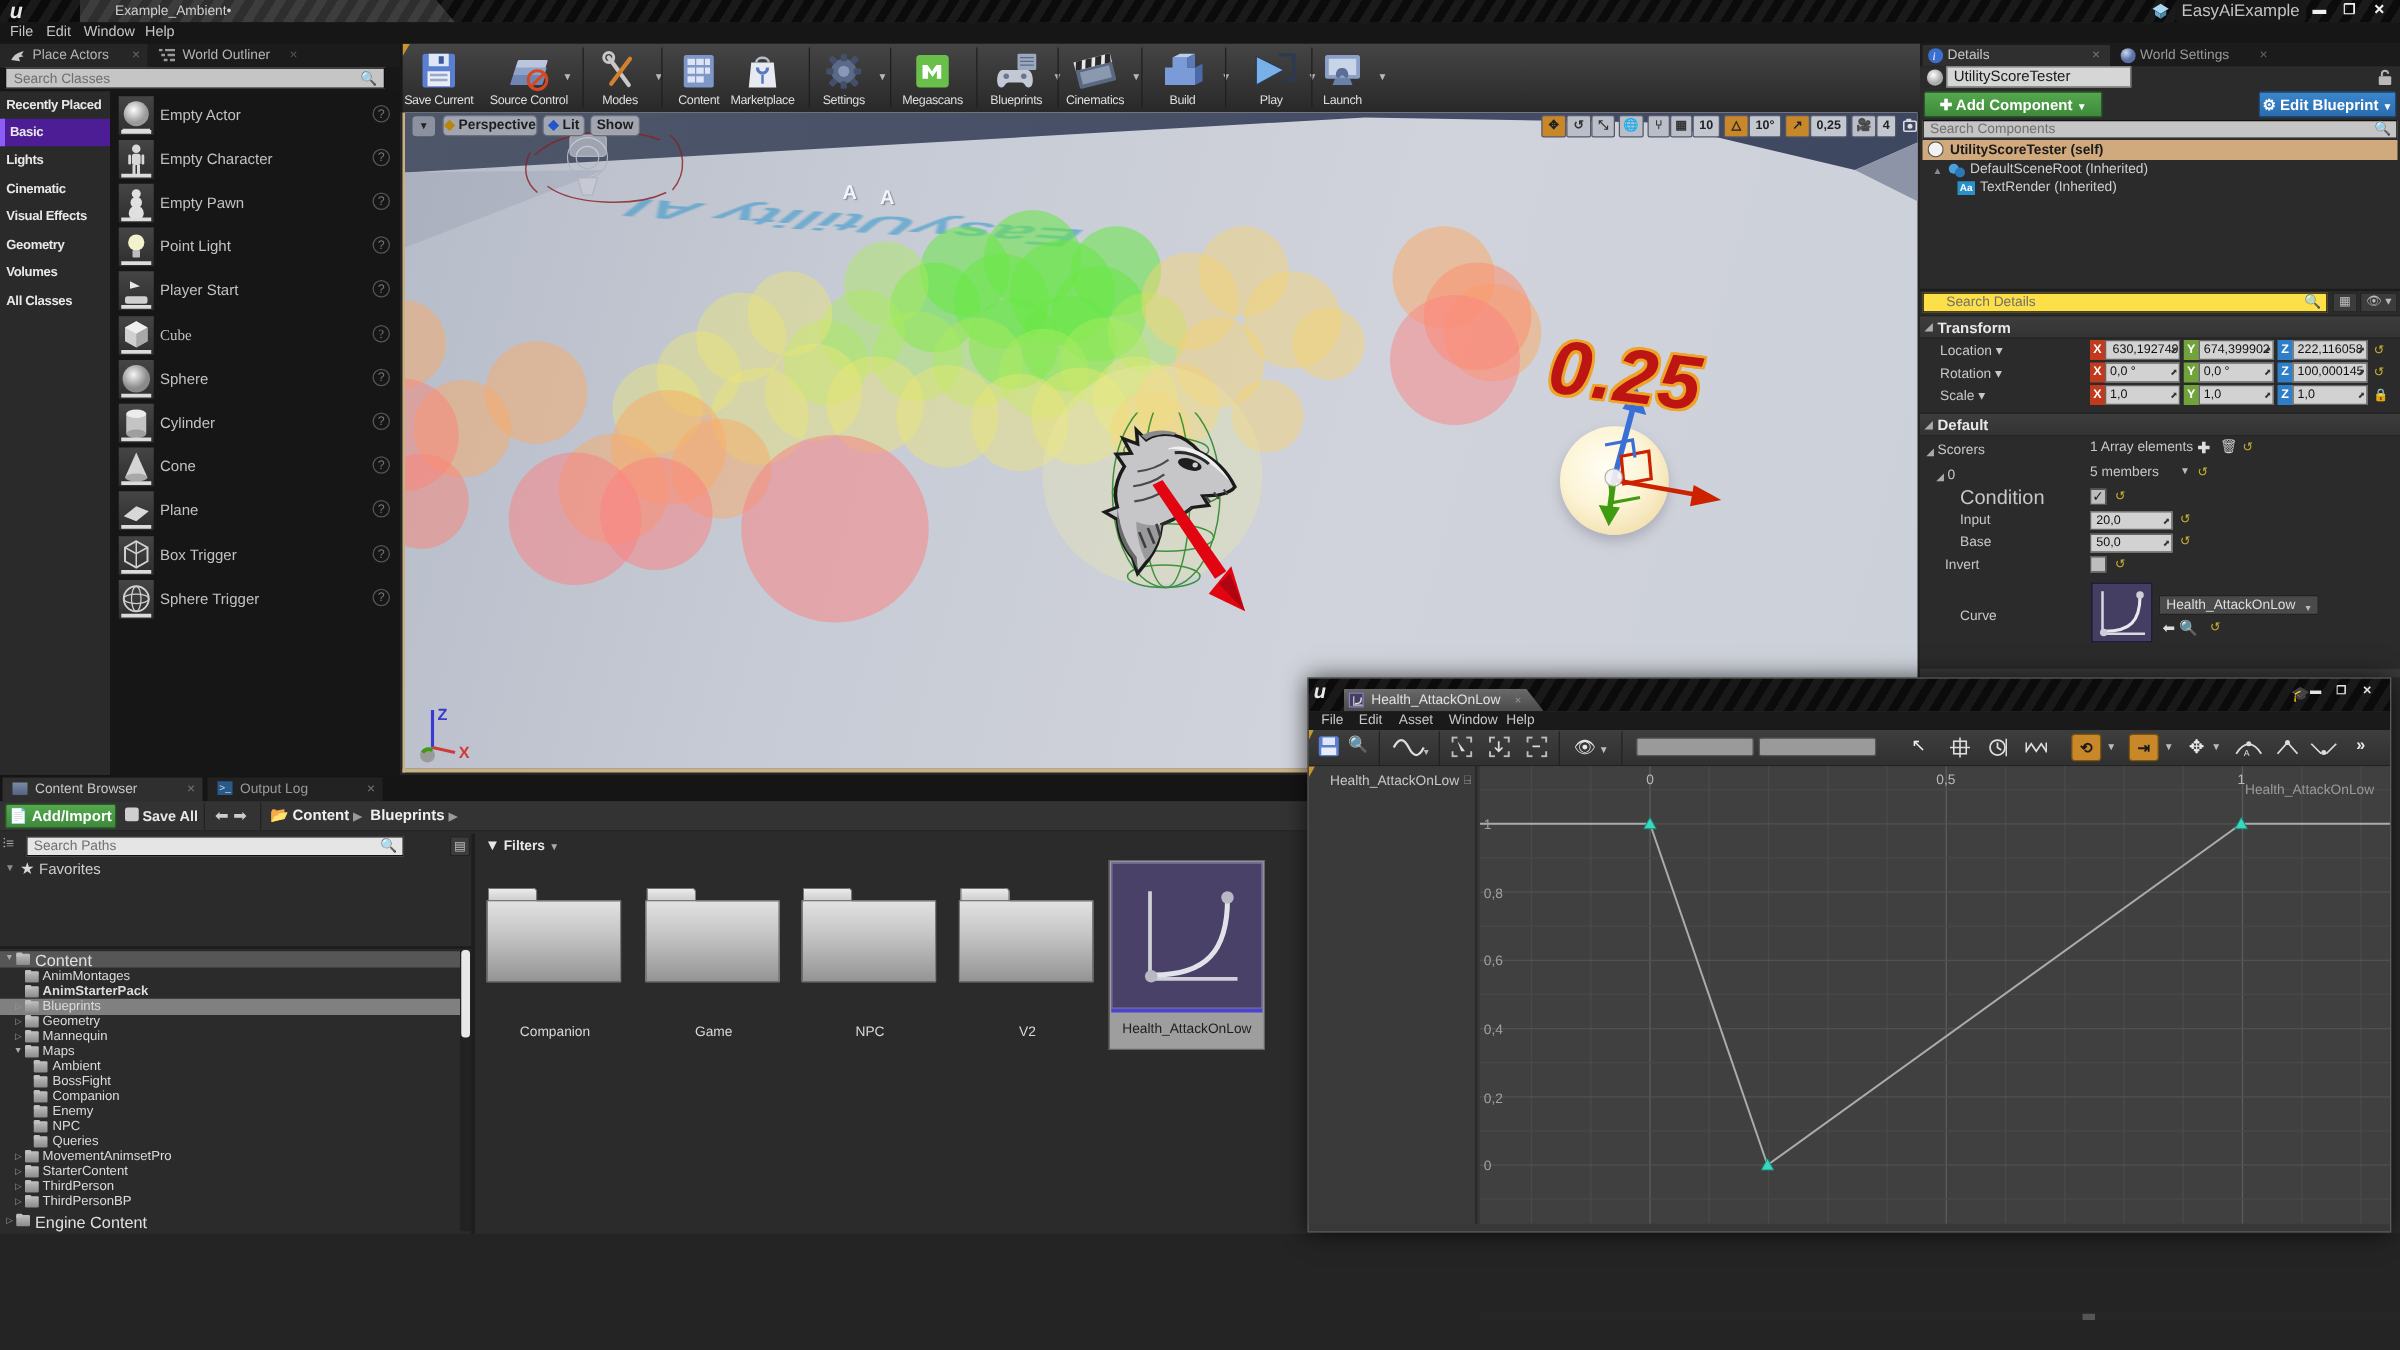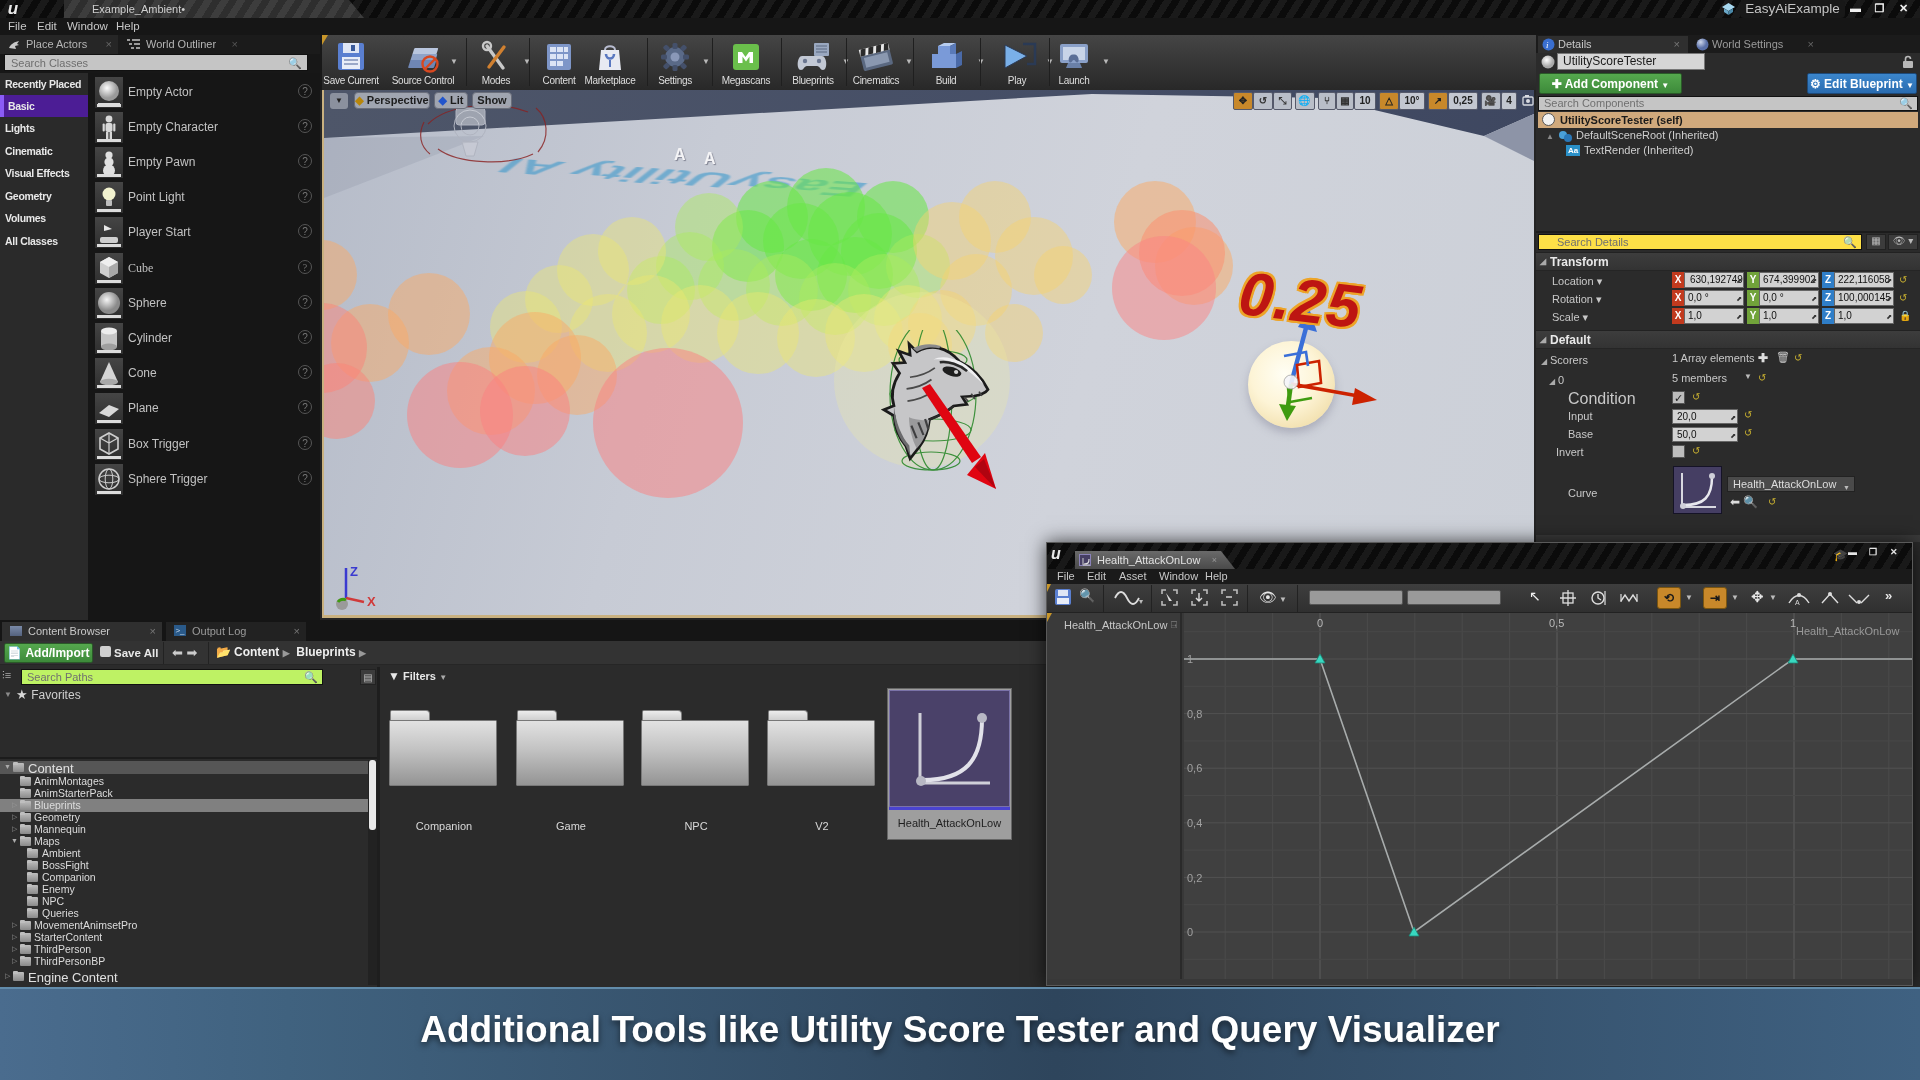--- a/index.html
+++ b/index.html
@@ -650,36 +650,36 @@
 <div class="abs" style="left:166px;top:2px;width:140px;height:19px;background:#222;color:#9a9a9a;font-size:11px;line-height:19px;"><span style="position:absolute;left:8px;top:3px;width:12px;height:11px;background:#2a5a8a;color:#cde;font-size:8px;line-height:11px;text-align:center;">&gt;_</span><span style="margin-left:26px;">Output Log</span><span style="position:absolute;right:6px;color:#777;">×</span></div>
 <div class="abs" style="left:0;top:21px;width:1046px;height:24px;background:#333333;border-bottom:1px solid #262626;"></div>
 <div class="abs" style="left:4px;top:23px;width:89px;height:20px;background:linear-gradient(180deg,#55a84e,#3d8a3a);border:1px solid #2a5a28;border-radius:2px;color:#fff;font-size:12px;font-weight:bold;text-align:center;line-height:19px;">📄 Add/Import <span style="font-size:8px;">▼</span></div>
 <div class="abs" style="left:100px;top:26px;color:#e8e8e8;font-size:11.5px;font-weight:bold;"><span style="display:inline-block;width:11px;height:11px;background:#cfcfcf;border-radius:2px;margin-right:3px;"></span>Save All</div>
 <div class="abs" style="left:163px;top:22px;width:1px;height:22px;background:#222;"></div>
 <div class="abs" style="left:172px;top:25px;color:#cfcf cf;font-size:13px;color:#ccc;">⬅ ➡</div>
 <div class="abs" style="left:208px;top:22px;width:1px;height:22px;background:#222;"></div>
 <div class="abs" style="left:216px;top:25px;color:#d8d8d8;font-size:12px;">📂</div>
 <div class="abs" style="left:234px;top:25px;color:#efefef;font-size:12px;font-weight:bold;">Content <span style="color:#999;font-size:9px;">▶</span>&nbsp;&nbsp;Blueprints <span style="color:#999;font-size:9px;">▶</span></div>
 <div class="abs" style="left:2px;top:49px;width:16px;height:15px;color:#aaa;font-size:11px;">⫶≡</div>
-<div class="abs" style="left:21px;top:49px;width:302px;height:16px;background:#bef264;border:1px solid #111;color:#707070;font-size:11px;line-height:14px;padding-left:5px;">Search Paths<span style="position:absolute;right:4px;color:#333;">🔍</span></div>
+<div class="abs" style="left:21px;top:49px;width:302px;height:16px;background:#e5e5e5;border:1px solid #111;color:#707070;font-size:11px;line-height:14px;padding-left:5px;">Search Paths<span style="position:absolute;right:4px;color:#333;">🔍</span></div>
 <div class="abs" style="left:360px;top:49px;width:16px;height:16px;background:#3c3c3c;border:1px solid #222;color:#bbb;font-size:10px;text-align:center;line-height:15px;">▤</div>
 <div class="abs" style="left:4px;top:70px;color:#8a8a8a;font-size:8px;">▼</div>
 <div class="abs" style="left:16px;top:67px;color:#d8d8d8;font-size:13px;">★ <span style="font-size:12px;color:#cfcfcf;">Favorites</span></div>
 <div class="abs" style="left:0;top:137px;width:377px;height:2px;background:#1c1c1c;"></div>
 <div class="abs" style="left:0;top:141px;width:368px;height:13px;background:#565656;"></div>
 <div class="abs" style="left:4px;top:143px;color:#aaa;font-size:7px;">▼</div>
 <div class="abs" style="left:13px;top:143px;width:11px;height:9px;background:linear-gradient(180deg,#bfbfbf,#8a8a8a);border-radius:1px;"></div>
 <div class="abs" style="left:13px;top:142px;width:5px;height:3px;background:#bfbfbf;border-radius:1px 1px 0 0;"></div>
 <div class="abs" style="left:28px;top:141px;color:#e0e0e0;font-size:13px;">Content</div>
 <div class="abs" style="left:20px;top:157px;width:11px;height:9px;background:linear-gradient(180deg,#bfbfbf,#8a8a8a);border-radius:1px;"></div>
 <div class="abs" style="left:20px;top:156px;width:5px;height:3px;background:#bfbfbf;border-radius:1px 1px 0 0;"></div>
 <div class="abs" style="left:34px;top:155px;color:#dcdcdc;font-size:10.5px;">AnimMontages</div>
 <div class="abs" style="left:20px;top:169px;width:11px;height:9px;background:linear-gradient(180deg,#bfbfbf,#8a8a8a);border-radius:1px;"></div>
 <div class="abs" style="left:20px;top:168px;width:5px;height:3px;background:#bfbfbf;border-radius:1px 1px 0 0;"></div>
-<div class="abs" style="left:34px;top:167px;color:#dcdcdc;font-size:10.5px;">AnimStarterPack</div>
+<div class="abs" style="left:34px;top:167px;color:#dcdcdc;font-size:10.5px;font-weight:bold;">AnimStarterPack</div>
 <div class="abs" style="left:0;top:179px;width:368px;height:13px;background:#808080;"></div>
 <div class="abs" style="left:12px;top:181px;color:#999;font-size:7px;">▷</div>
 <div class="abs" style="left:20px;top:181px;width:11px;height:9px;background:linear-gradient(180deg,#bfbfbf,#8a8a8a);border-radius:1px;"></div>
 <div class="abs" style="left:20px;top:180px;width:5px;height:3px;background:#bfbfbf;border-radius:1px 1px 0 0;"></div>
 <div class="abs" style="left:34px;top:179px;color:#dcdcdc;font-size:10.5px;">Blueprints</div>
 <div class="abs" style="left:12px;top:193px;color:#999;font-size:7px;">▷</div>
 <div class="abs" style="left:20px;top:193px;width:11px;height:9px;background:linear-gradient(180deg,#bfbfbf,#8a8a8a);border-radius:1px;"></div>
 <div class="abs" style="left:20px;top:192px;width:5px;height:3px;background:#bfbfbf;border-radius:1px 1px 0 0;"></div>
 <div class="abs" style="left:34px;top:191px;color:#dcdcdc;font-size:10.5px;">Geometry</div>
 <div class="abs" style="left:12px;top:205px;color:#999;font-size:7px;">▷</div>
@@ -890,16 +890,13 @@
           <text x="606" y="14" fill="#b8b8b8" font-size="11" font-family="Liberation Sans">1</text>
           <text x="612" y="22" fill="#999" font-size="11" font-family="Liberation Sans">Health_AttackOnLow</text>
           <text x="3" y="50" fill="#a0a0a0" font-size="11" font-family="Liberation Sans">1</text>
           <text x="3" y="105" fill="#a0a0a0" font-size="11" font-family="Liberation Sans">0,8</text>
           <text x="3" y="159" fill="#a0a0a0" font-size="11" font-family="Liberation Sans">0,6</text>
           <text x="3" y="214" fill="#a0a0a0" font-size="11" font-family="Liberation Sans">0,4</text>
           <text x="3" y="269" fill="#a0a0a0" font-size="11" font-family="Liberation Sans">0,2</text>
           <text x="3" y="323" fill="#a0a0a0" font-size="11" font-family="Liberation Sans">0</text>
         </svg><div class="abs" style="left:0;top:436px;width:865px;height:8px;background:#262626;"></div><div class="abs" style="left:482px;top:438px;width:10px;height:5px;background:#555;"></div></div>
     </div>
-  <div id="banner" class="abs">
-    <div class="txt">Additional Tools like Utility Score Tester and Query Visualizer</div>
-  </div>
 </div>
 
 </body></html>

